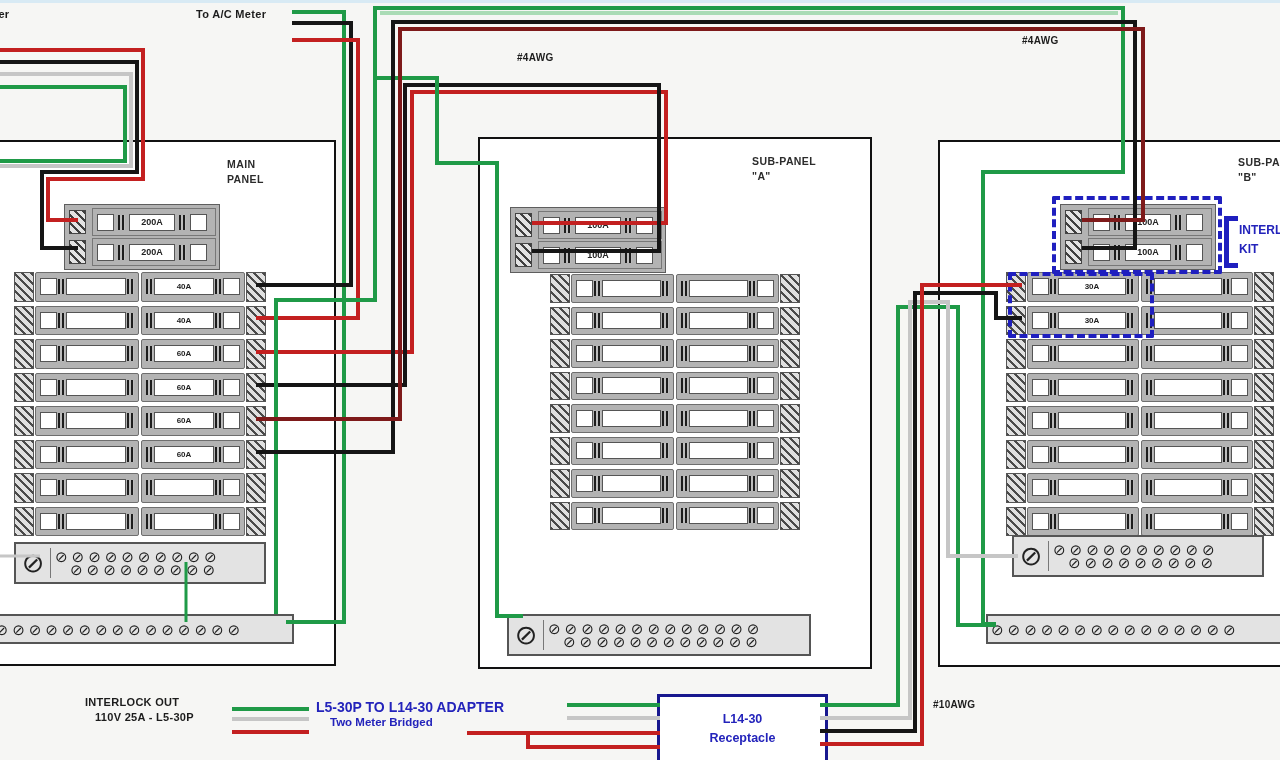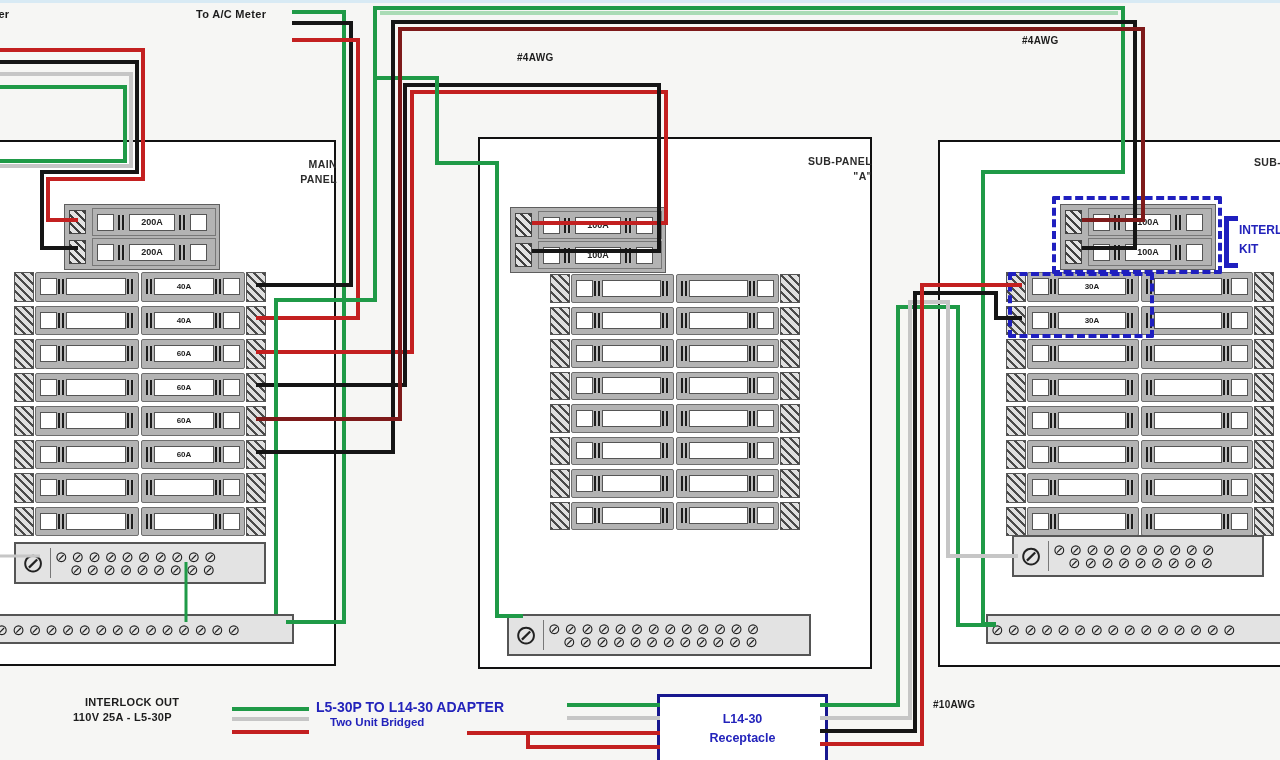--- a/index.html
+++ b/index.html
@@ -1,21 +1,21 @@
 <!DOCTYPE html>
 <html><head>
 <meta charset="utf-8">
 <style>
   html,body{margin:0;padding:0;background:#e9e9e9;}
   .stage{position:relative;width:1280px;height:760px;overflow:hidden;
          background:#f6f6f4;font-family:"Liberation Sans",sans-serif;}
   .topstrip{position:absolute;left:0;top:0;width:100%;height:3px;background:#d8eaf4;}
   .panel{position:absolute;background:#ffffff;border:2px solid #111;}
   .pname{position:absolute;font-size:10.5px;font-weight:bold;color:#2b2b2b;
-         text-align:right;letter-spacing:.4px;line-height:1.45;}
+         text-align:left;letter-spacing:.4px;line-height:1.45;}
   .lbl{position:absolute;font-size:11px;font-weight:bold;color:#1c1c1c;letter-spacing:.3px;white-space:nowrap;}
   .lbl.sm{font-size:10px;}
   .bluelbl{position:absolute;font-weight:bold;color:#2323bb;white-space:nowrap;}
   
   .bgrid{position:absolute;display:flex;flex-direction:column;}
   .brow{display:flex;align-items:stretch;}
   .term{width:18px;margin:2px 0;border:1px solid #555;
         background:repeating-linear-gradient(45deg,#4a4a4a 0 2px,#e0e0e0 2px 6px);}
   .bhalf{flex:1;display:flex;align-items:center;gap:1px;padding:0 4px;
          background:#b3b3b3;border:1px solid #6e6e6e;border-radius:2px;margin:2px 1px;}
@@ -568,23 +568,23 @@
     </div>
   </div>
 
   <div class="lbl" style="left:-38px;top:8px">To Meter</div>
   <div class="lbl" style="left:196px;top:8px">To A/C Meter</div>
   <div class="lbl sm" style="left:517px;top:52px">#4AWG</div>
   <div class="lbl sm" style="left:1022px;top:35px">#4AWG</div>
   <div class="lbl sm" style="left:933px;top:699px">#10AWG</div>
 
   <div class="lbl" style="left:85px;top:696px;width:130px;text-align:left">INTERLOCK OUT</div>
-  <div class="lbl" style="left:73px;top:711px;width:145px;text-align:left">110V 25A - L5-30P</div>
+  <div class="lbl" style="left:95px;top:711px;width:145px;text-align:left">110V 25A - L5-30P</div>
   <div class="bluelbl" style="left:316px;top:699px;font-size:14px">L5-30P TO L14-30 ADAPTER</div>
-  <div class="bluelbl" style="left:330px;top:716px;font-size:11.5px">Two Unit Bridged</div>
+  <div class="bluelbl" style="left:330px;top:716px;font-size:11.5px">Two Meter Bridged</div>
   <div class="recep" style="left:657px;top:694px;width:165px;height:63px">
     <div>L14-30</div>
     <div>Receptacle</div>
   </div>
 
   <svg class="wires" id="wires" width="1280" height="760" viewBox="0 0 1280 760">
       <polyline points="0,50 143,50 143,179 48,179 48,220 78,220" fill="none" stroke="#c32020" stroke-width="4"></polyline>
       <polyline points="0,62 137,62 137,172 42,172 42,248 78,248" fill="none" stroke="#151515" stroke-width="4"></polyline>
       <polyline points="0,74 131,74 131,166 0,166" fill="none" stroke="#c6c6c6" stroke-width="4"></polyline>
       <polyline points="0,87 125,87 125,161 0,161" fill="none" stroke="#1f9a47" stroke-width="4"></polyline>

